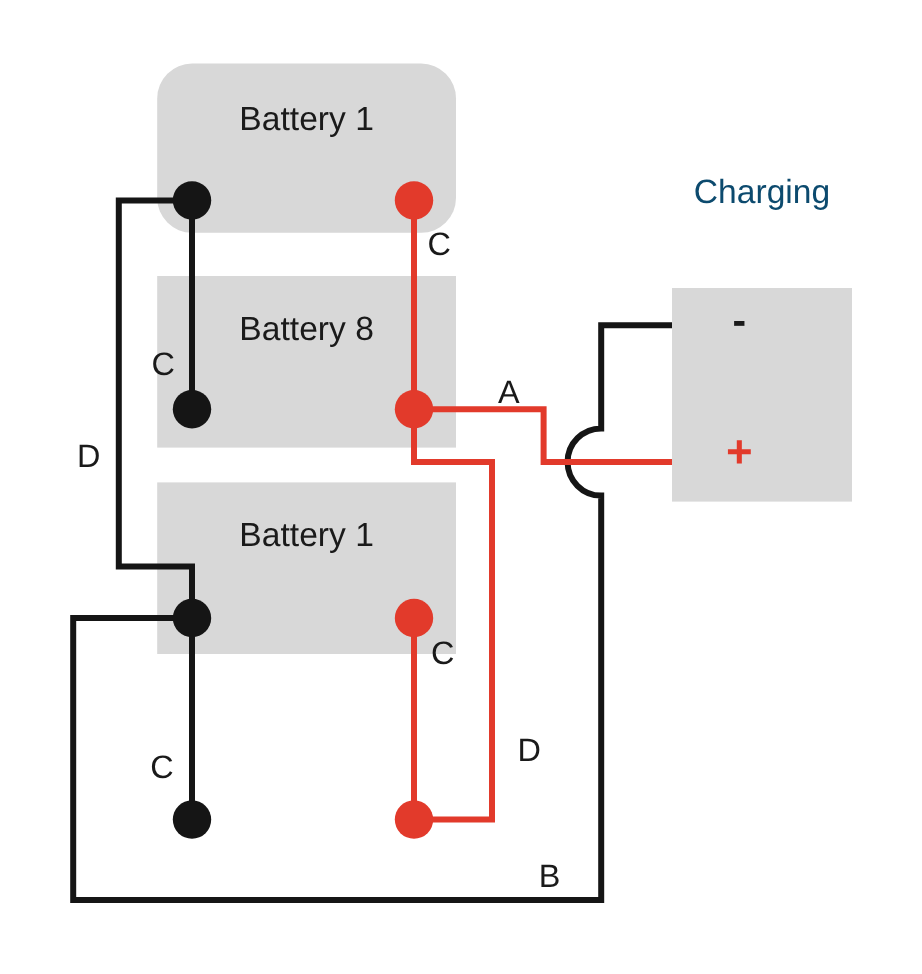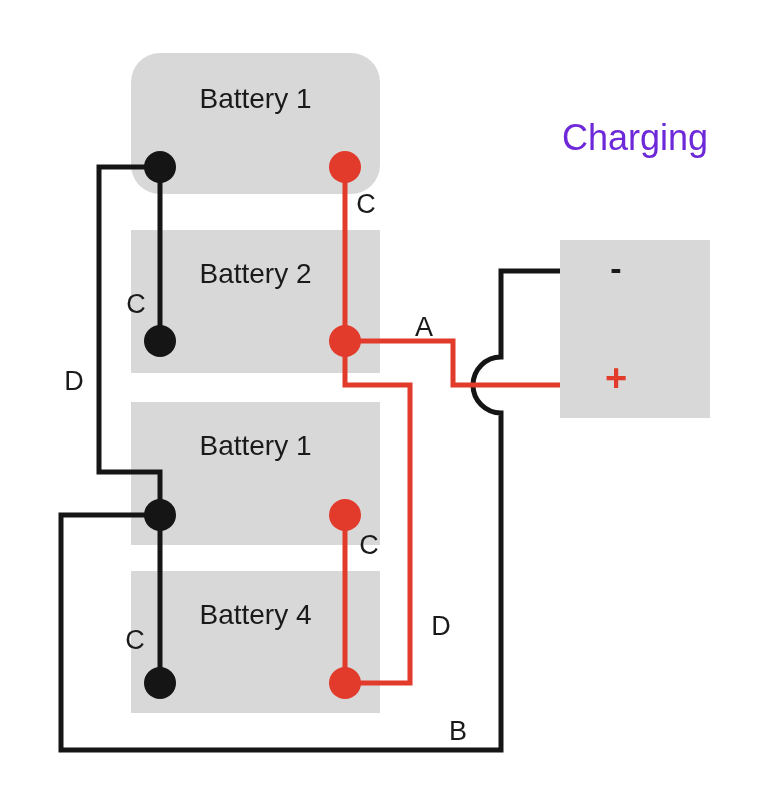--- a/index.html
+++ b/index.html
@@ -40,26 +40,26 @@
   .wire-label {
     position: absolute;
     transform: translate(-50%, -50%);
     font-size: 27px;
     color: #1a1a1a;
     white-space: nowrap;
   }
   .device-title {
     position: absolute;
     left: 560px;
-    top: 122px;
+    top: 144px;
     width: 150px;
     text-align: center;
-    font-size: 36px;
+    font-size: 28px;
     line-height: 32px;
-    color: #6d28d9;
+    color: #0c4a6e;
   }
   .device-title span { display: block; }
   .terminal-sign {
     position: absolute;
     transform: translate(-50%, -50%);
     font-weight: bold;
     white-space: nowrap;
   }
   .terminal-sign.negative {
     left: 56px;
@@ -77,30 +77,27 @@
 </head>
 <body>
 
 <div class="canvas">
 
   <div class="component-box" style="left:131px; top:53px; width:249px; height:141px;border-radius:29px;">
     <div class="battery-label" style="top:30px;">Battery 1</div>
   </div>
 
   <div class="component-box" style="left:131px; top:230px; width:249px; height:143px;">
-    <div class="battery-label">Battery 2</div>
+    <div class="battery-label">Battery 8</div>
   </div>
 
   <div class="component-box" style="left:131px; top:402px; width:249px; height:143px;">
     <div class="battery-label">Battery 1</div>
   </div>
 
-  <div class="component-box" style="left:131px; top:571px; width:249px; height:142px;">
-    <div class="battery-label">Battery 4</div>
-  </div>
 
   <div class="device-title">
     <span>Charging</span>
   </div>
 
   <div class="component-box" style="left:560px; top:240px; width:150px; height:178px;">
     <span class="terminal-sign negative">-</span>
     <span class="terminal-sign positive">+</span>
   </div>
 

